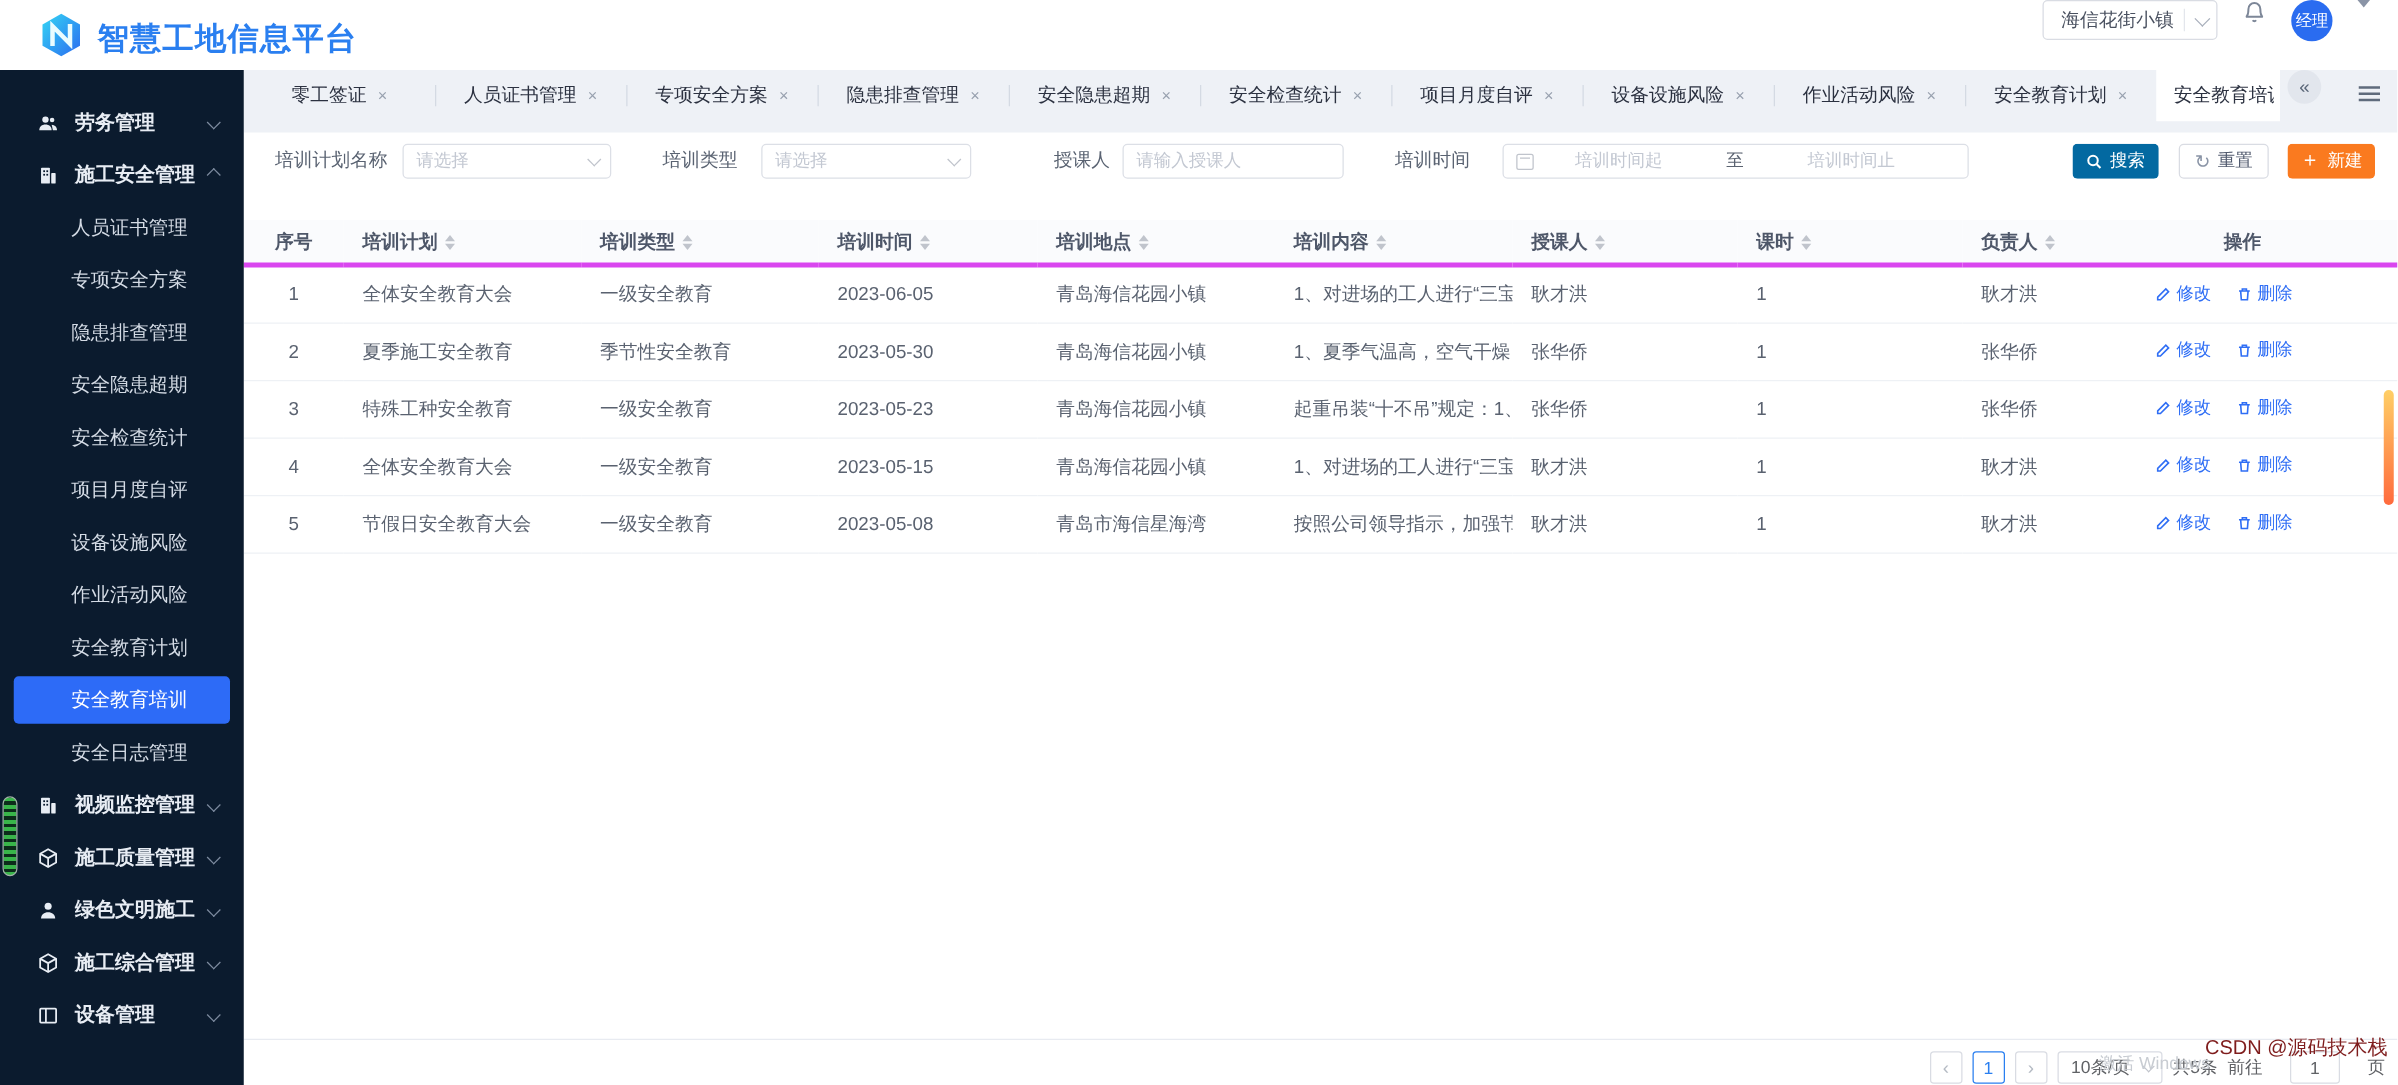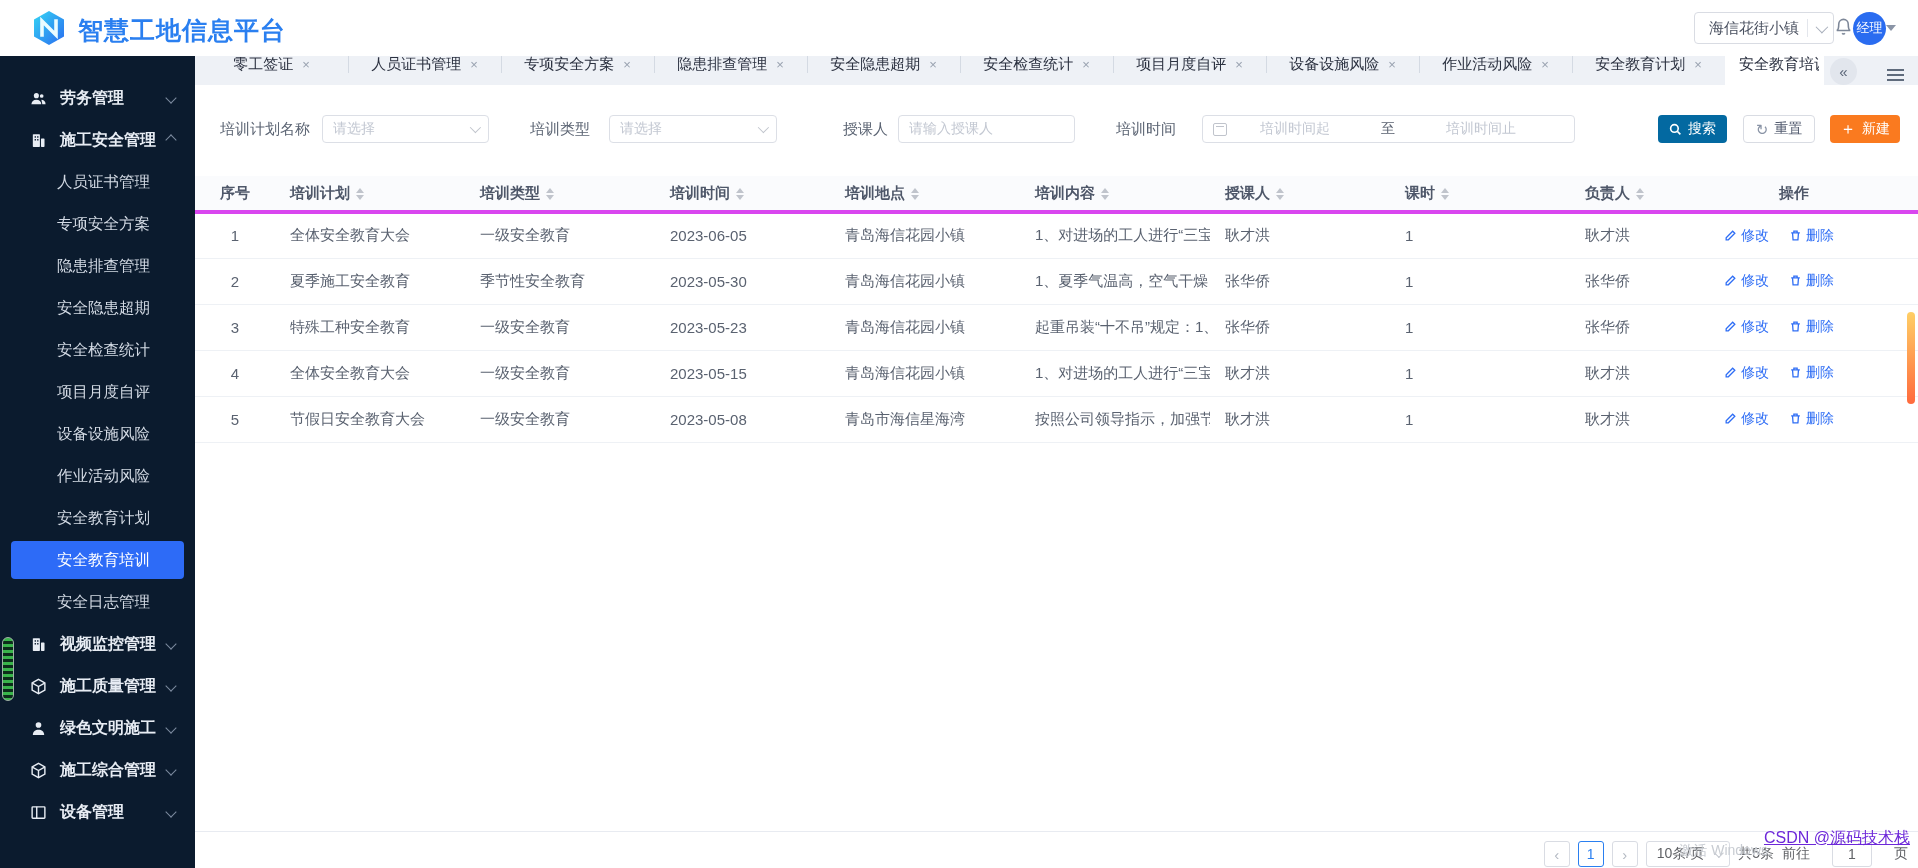--- a/index.html
+++ b/index.html
@@ -6,40 +6,40 @@
   html,body { width:1918px; height:868px; }
   body {
     position: relative; overflow: hidden; background:#fff;
     font-family: "Liberation Sans", "DejaVu Sans", sans-serif;
     -webkit-font-smoothing: antialiased;
   }
   
   .hdr { position:absolute; top:0; left:0; right:0; height:56px; background:#fff; z-index:5; }
   .brand { position:absolute; left:32px; top:10px; display:flex; align-items:center; gap:12px; }
   .brand-title { font-size:25px; font-weight:bold; color:#2a7ff0; letter-spacing:1px; }
-  .hdr-right { position:absolute; right:22px; top:0; height:56px; display:flex; align-items:center; }
+  .hdr-right { position:absolute; right:22px; top:0; height:56px; display:flex; align-items:flex-start; gap:20px; }
   .proj-select { width:140px; height:32px; border:1px solid #d9dce3; border-radius:4px; display:flex; align-items:center; padding:0 8px 0 14px; color:#4a5160; font-size:15px; background:#fff; cursor:pointer; }
   .proj-select .flex1 { flex:1; }
   .vsep { width:1px; height:18px; background:#e3e6ec; margin:0 8px; }
   .chev { width:9px; height:9px; border-right:1.5px solid #a6adba; border-bottom:1.5px solid #a6adba; transform:rotate(45deg) translateY(-2px); display:inline-block; }
   .avatar { width:33px; height:33px; border-radius:50%; background:#2a6cf0; color:#fff; font-size:13px; display:flex; align-items:center; justify-content:center; cursor:pointer; }
   .caret-down { width:0; height:0; border-left:5px solid transparent; border-right:5px solid transparent; border-top:6px solid #8a94a6; display:inline-block; cursor:pointer; }
   
   .sidebar { position:absolute; top:56px; left:0; bottom:0; width:195px; background:#0b1b2e; overflow:hidden; z-index:4; }
   .side-menu { position:absolute; top:21px; left:0; right:0; }
   .side-item { height:42px; display:flex; align-items:center; color:#d4dbe5; font-size:15.5px; cursor:pointer; position:relative; }
   .side-item.group { padding-left:30px; gap:13px; color:#e8edf4; font-size:16px; font-weight:bold; }
   .side-item.sub { padding-left:57px; }
   .side-item.active { background:#2d6bf7; color:#fff; margin:0 11px; padding-left:46px; border-radius:4px; height:38px; margin-top:2px; margin-bottom:2px; }
   .side-item .g-icon { width:17px; height:17px; flex:none; color:#e8edf4; }
   .side-item .g-chev { position:absolute; right:20px; width:8px; height:8px; border-right:1.5px solid #7d8b9f; border-bottom:1.5px solid #7d8b9f; transform:rotate(45deg); }
   .side-item .g-chev.up { transform:rotate(-135deg); }
   .green-indicator { position:absolute; left:2px; top:637px; width:12px; height:64px; border:1px solid #9fb3a5; border-radius:6px; background:repeating-linear-gradient(180deg,#39b54a 0 3px,#0c2d1a 3px 6px); z-index:9; }
   
-  .tabbar { position:absolute; top:56px; left:195px; right:0; height:29px; background:#eef1f6; display:flex; align-items:flex-end; z-index:3; }
+  .tabbar { position:absolute; top:56px; left:195px; right:0; height:50px; background:#eef1f6; display:flex; align-items:flex-start; z-index:3; }
   .tab { height:41px; width:153px; flex:none; display:flex; align-items:center; justify-content:center; gap:9px; font-size:15px; color:#2b3140; position:relative; cursor:pointer; }
   .tab:not(.active):not(:first-child)::before { content:""; position:absolute; left:0; top:12px; height:17px; width:1px; background:#d4dae3; }
   .tab .close { font-size:13px; color:#98a1af; line-height:1; }
   .tab.active { background:#fff; width:99px; justify-content:flex-start; padding-left:14px; }
   .tab.active .lbl { max-width:80px; overflow:hidden; white-space:nowrap; display:inline-block; }
   .tab-collapse { width:27px; height:27px; border-radius:50%; background:#e2e6ed; color:#5a6678; font-size:15px; display:flex; align-items:center; justify-content:center; margin-left:6px; cursor:pointer; flex:none; }
   .tab-menu { position:absolute; right:14px; top:13px; width:17px; cursor:pointer; }
   .tab-menu i { display:block; height:2px; background:#5f6b7c; margin-bottom:3px; }
   
   .content { position:absolute; top:97px; left:195px; right:0; bottom:0; background:#fff; }
@@ -72,21 +72,21 @@
   .op-link + .op-link { margin-left:16px; }
   .op-link svg { width:13px; height:13px; }
   
   .foot-line { position:absolute; top:734px; left:0; right:0; height:1px; background:#e8ebf1; }
   .pager { position:absolute; top:744px; right:10px; display:flex; align-items:center; gap:8px; font-size:14px; color:#606266; }
   .pg-btn { width:26px; height:26px; border:1px solid #d9dce3; border-radius:3px; background:#fff; display:flex; align-items:center; justify-content:center; color:#b4bac3; font-size:15px; cursor:pointer; }
   .pg-cur { width:26px; height:26px; border:1px solid #2a7ff0; border-radius:3px; color:#2a7ff0; background:#fff; display:flex; align-items:center; justify-content:center; cursor:pointer; }
   .pg-sizes { height:26px; border:1px solid #d9dce3; border-radius:3px; display:flex; align-items:center; gap:10px; padding:0 8px 0 10px; cursor:pointer; background:#fff; }
   .pg-goto { display:flex; align-items:center; gap:22px; }
   .pg-goto .box { width:40px; height:26px; border:1px solid #d9dce3; border-radius:3px; display:flex; align-items:center; justify-content:center; color:#606266; }
-  .wm-csdn { position:absolute; top:731px; right:8px; font-size:16px; color:#6d28d9; z-index:8; pointer-events:none;text-decoration:underline; }
+  .wm-csdn { position:absolute; top:731px; right:8px; font-size:16px; color:#7f1d1d; z-index:8; pointer-events:none; }
   .wm-win { position:absolute; top:745px; right:150px; font-size:14px; color:#c8ccd2; z-index:8; pointer-events:none; white-space:nowrap; }
   
   .scroll-thumb { position:absolute; right:3px; top:312px; width:8px; height:92px; border-radius:4px; background:linear-gradient(180deg,#ffcf66,#ff6a3d); z-index:10; }
   .bell { width:19px; height:19px; color:#7d8798; cursor:pointer; }
 </style>
 </head>
 <body>
 
 <div class="hdr">
   <div class="brand">

